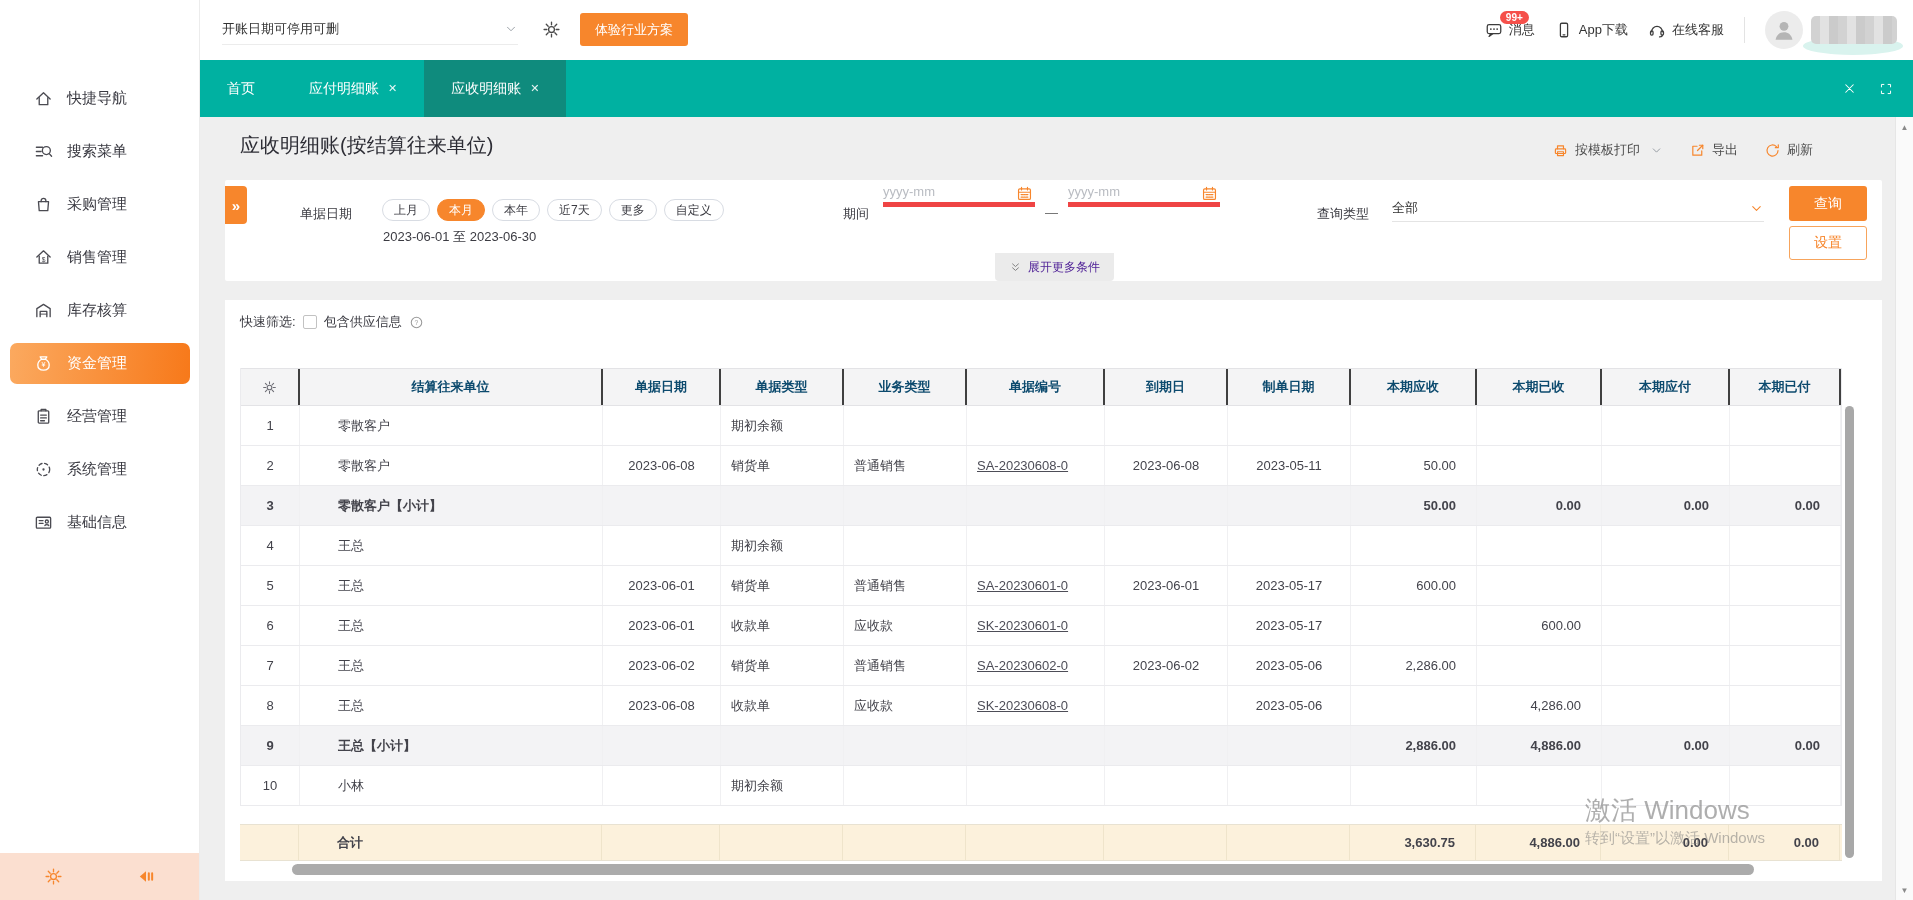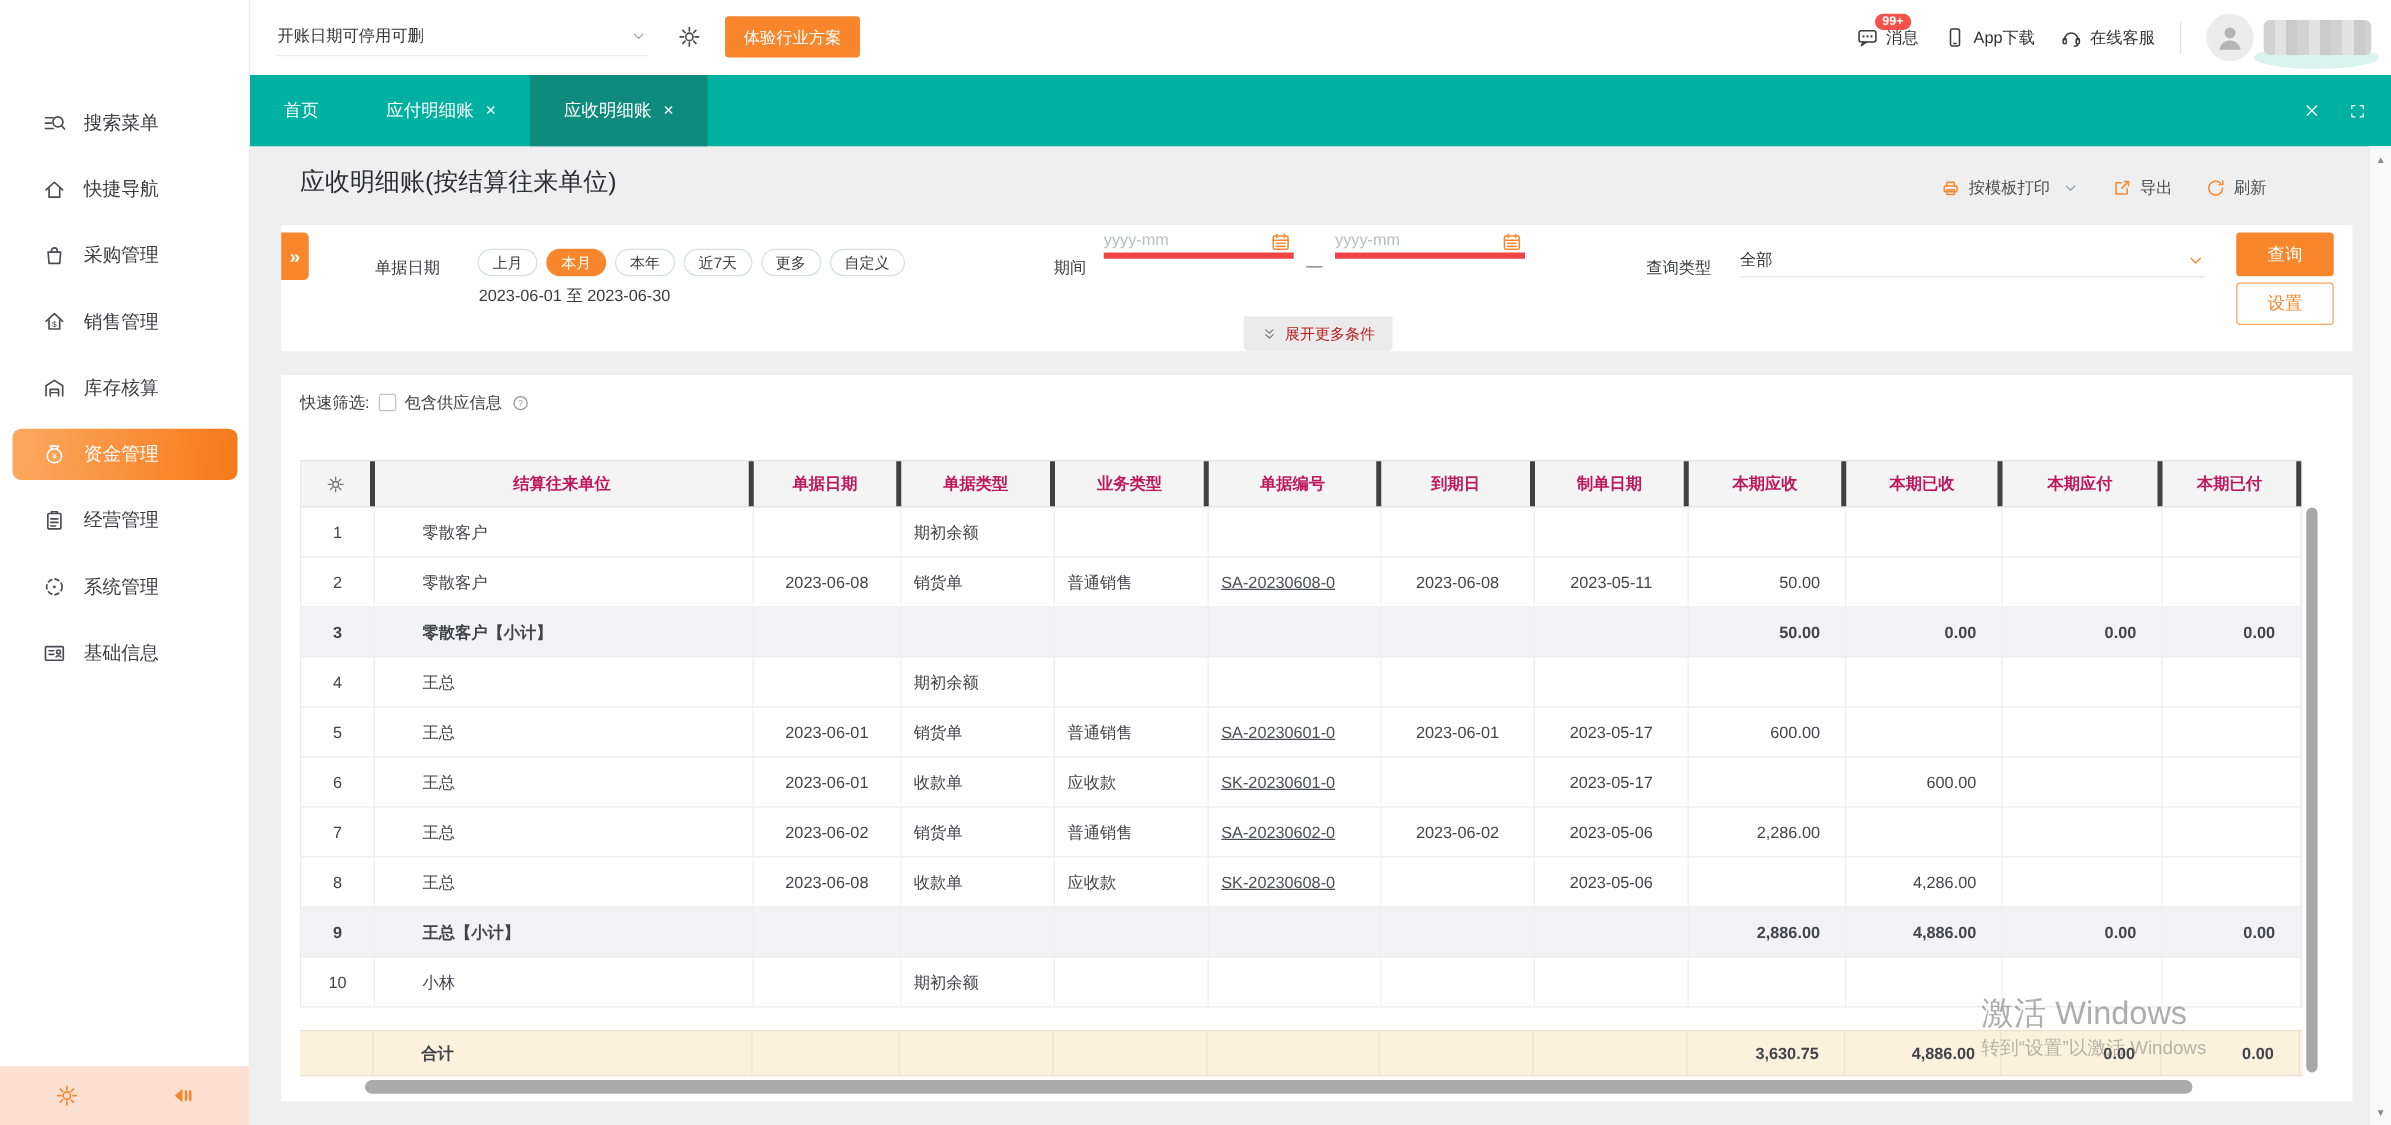--- a/index.html
+++ b/index.html
@@ -78,33 +78,33 @@
   .date-field .ic{position:absolute;right:2px;top:5px;font-size:17px;color:#f7862c;cursor:pointer}
   .dash{position:absolute;left:820px;top:25px;color:#666}
   .select-field{position:absolute;left:1167px;top:15px;width:372px;height:27px;border-bottom:1px solid #e4e4e4;
     display:flex;align-items:center;justify-content:space-between;cursor:pointer}
   .select-field .ic{font-size:15px;color:#f7862c}
   .query-btn{position:absolute;left:1564px;top:6px;width:78px;height:35px;background:#f7862c;color:#fff;border:none;
     border-radius:3px;font-size:14px;cursor:pointer}
   .settings-btn{position:absolute;left:1564px;top:46px;width:78px;height:34px;background:#fff;color:#f7862c;
     border:1px solid #f7a45c;border-radius:3px;font-size:14px;cursor:pointer}
   .expand-more{position:absolute;left:770px;top:73px;height:28px;padding:0 14px;background:#ebebeb;border-radius:0 0 4px 4px;
-    display:flex;align-items:center;gap:6px;color:#b91c1c;font-size:12px;cursor:pointer}
+    display:flex;align-items:center;gap:6px;color:#4c1d95;font-size:12px;cursor:pointer}
   .expand-more .ic{font-size:13px;color:#777}
 
   
   .main-card{position:absolute;left:25px;top:183px;width:1657px;height:581px;background:#fff}
   .quick-filter{position:absolute;left:15px;top:13px;display:flex;align-items:center;gap:7px;color:#3b3b42}
   .checkbox{width:14px;height:14px;border:1px solid #c2c2c2;border-radius:2px;background:#fff;cursor:pointer}
   .help{font-size:15px;color:#999;cursor:pointer}
 
   .t-wrap{position:absolute;left:15px;top:68px;width:1602px;border-left:1px solid #ebebee;border-right:1px solid #ebebee}
   .t-head{display:flex;height:38px;background:#f4f4f5;border-top:1px solid #e3e3e6;border-bottom:1px solid #e3e3e6}
-  .t-head .t-cell{display:flex;align-items:center;justify-content:center;font-weight:bold;color:#be185d;
-    border-right:4px solid #404040}
+  .t-head .t-cell{display:flex;align-items:center;justify-content:center;font-weight:bold;color:#0c4a6e;
+    border-right:2px solid #404040}
   .t-head .ic{font-size:15px;color:#6d6d75;cursor:pointer}
   .t-row{display:flex;height:40px;border-bottom:1px solid #ebebee;cursor:pointer}
   .t-row.subtotal{background:#f3f3f5;font-weight:bold;color:#2e2e36}
   .t-cell{display:flex;align-items:center;overflow:hidden;white-space:nowrap;border-right:1px solid #f0f0f2;
     color:#43434b;flex:0 0 auto}
   .t-cell.center{justify-content:center}
   .t-cell.right{justify-content:flex-end;padding-right:20px}
   .t-cell.left{padding-left:10px}
   .t-cell.unit{padding-left:38px}
   .t-cell a{color:#4d4d57;text-decoration:underline;white-space:nowrap}
@@ -126,35 +126,35 @@
     font-size:8px;color:#8a8a8a;cursor:pointer}
 </style>
 </head>
 <body>
 
 <aside class="sidebar">
   <nav class="side-nav" id="side-nav">
       <div class="side-item">
         <span class="ic">
           <svg width="1em" height="1em" viewBox="0 0 20 20" fill="none" stroke="currentColor" stroke-width="1.4" stroke-linecap="round" stroke-linejoin="round">
+            <path d="M3 10.5L10 4l7 6.5"></path>
+            <path d="M5.5 9v7.5h9V9"></path>
+          </svg>
+        </span>
+        <span>快捷导航</span>
+      </div>
+      <div class="side-item">
+        <span class="ic">
+          <svg width="1em" height="1em" viewBox="0 0 20 20" fill="none" stroke="currentColor" stroke-width="1.4" stroke-linecap="round" stroke-linejoin="round">
             <path d="M2.5 5.5H9M2.5 10h5M2.5 14.5H9"></path>
             <circle cx="13" cy="9" r="4.2"></circle>
             <path d="M16 12.2L18.5 15"></path>
           </svg>
         </span>
         <span>搜索菜单</span>
-      </div>
-      <div class="side-item">
-        <span class="ic">
-          <svg width="1em" height="1em" viewBox="0 0 20 20" fill="none" stroke="currentColor" stroke-width="1.4" stroke-linecap="round" stroke-linejoin="round">
-            <path d="M3 10.5L10 4l7 6.5"></path>
-            <path d="M5.5 9v7.5h9V9"></path>
-          </svg>
-        </span>
-        <span>快捷导航</span>
       </div>
       <div class="side-item">
         <span class="ic">
           <svg width="1em" height="1em" viewBox="0 0 20 20" fill="none" stroke="currentColor" stroke-width="1.4" stroke-linecap="round" stroke-linejoin="round">
             <path d="M4.7 7h10.6l-.8 9.5H5.5z"></path>
             <path d="M7.5 7V6a2.5 2.5 0 015 0v1"></path>
           </svg>
         </span>
         <span>采购管理</span>
       </div>

